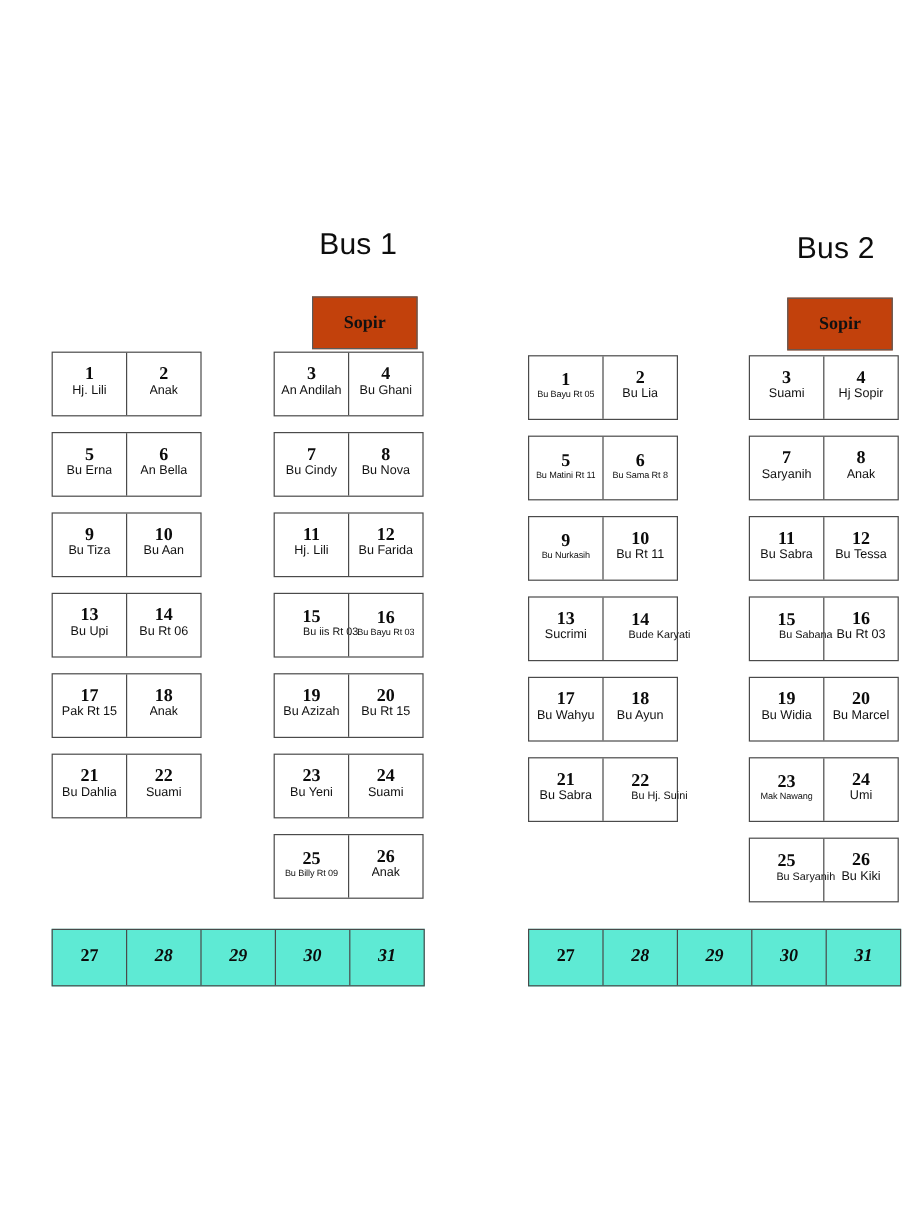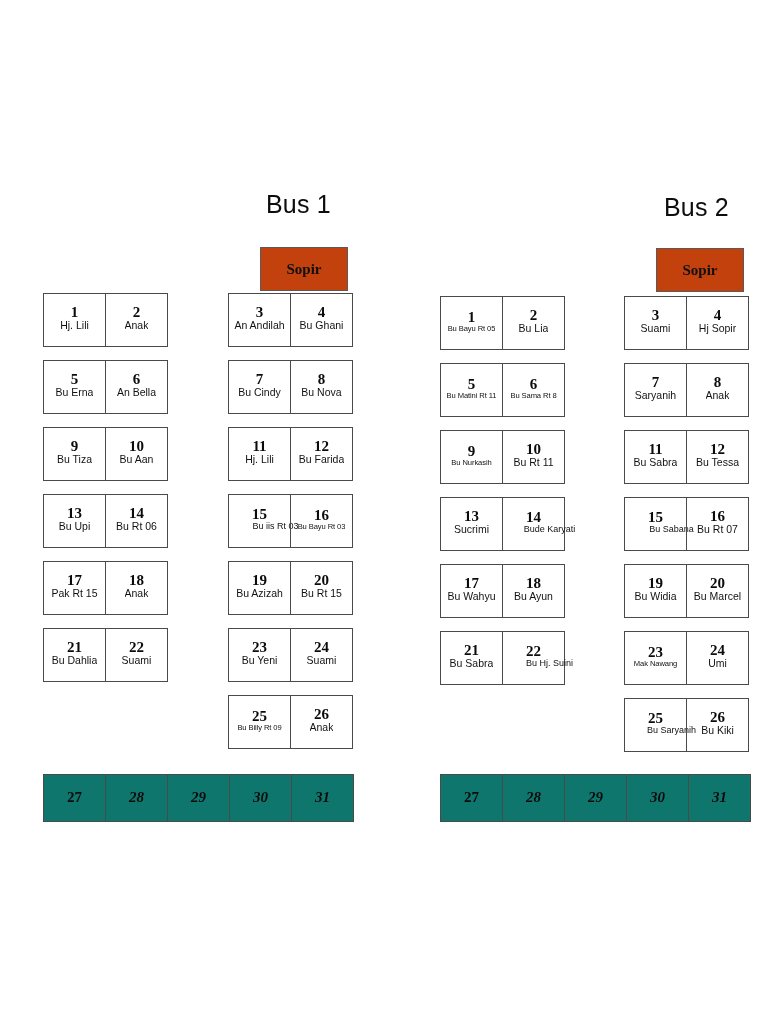--- a/index.html
+++ b/index.html
@@ -119,21 +119,21 @@
   }
   .seat-name.tiny { font-size: 7.6px; letter-spacing: -0.1px; }
   .seat-name.small { font-size: 9px; padding-left: 32px; }
 
   
   .back-row {
     position: absolute;
     display: flex;
     border: 1.6px solid #4a4a4a;
     box-sizing: border-box;
-    background: #0f766e;
+    background: #5eead4;
     width: 311px;
     height: 48px;
   }
   .bus-1 .back-row { left: 32px; top: 774px; }
   .bus-2 .back-row { left: 29px; top: 774px; }
   .back-seat {
     flex: 1 1 0;
     display: flex;
     align-items: center;
     justify-content: center;
@@ -402,21 +402,21 @@
             <div class="seat-name">Bu Tessa</div>
           </div>
         </div>
         <div class="seat-row">
           <div class="seat">
             <div class="seat-num">15</div>
             <div class="seat-name small">Bu Sabana</div>
           </div>
           <div class="seat">
             <div class="seat-num">16</div>
-            <div class="seat-name">Bu Rt 07</div>
+            <div class="seat-name">Bu Rt 03</div>
           </div>
         </div>
         <div class="seat-row">
           <div class="seat">
             <div class="seat-num">19</div>
             <div class="seat-name">Bu Widia</div>
           </div>
           <div class="seat">
             <div class="seat-num">20</div>
             <div class="seat-name">Bu Marcel</div>

